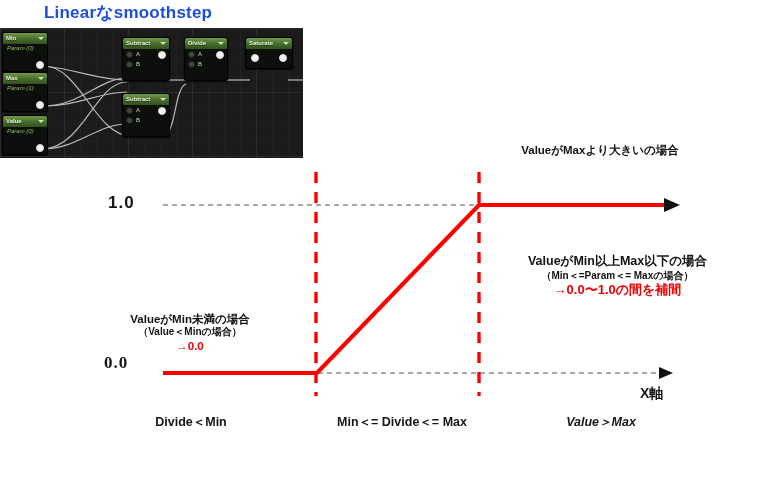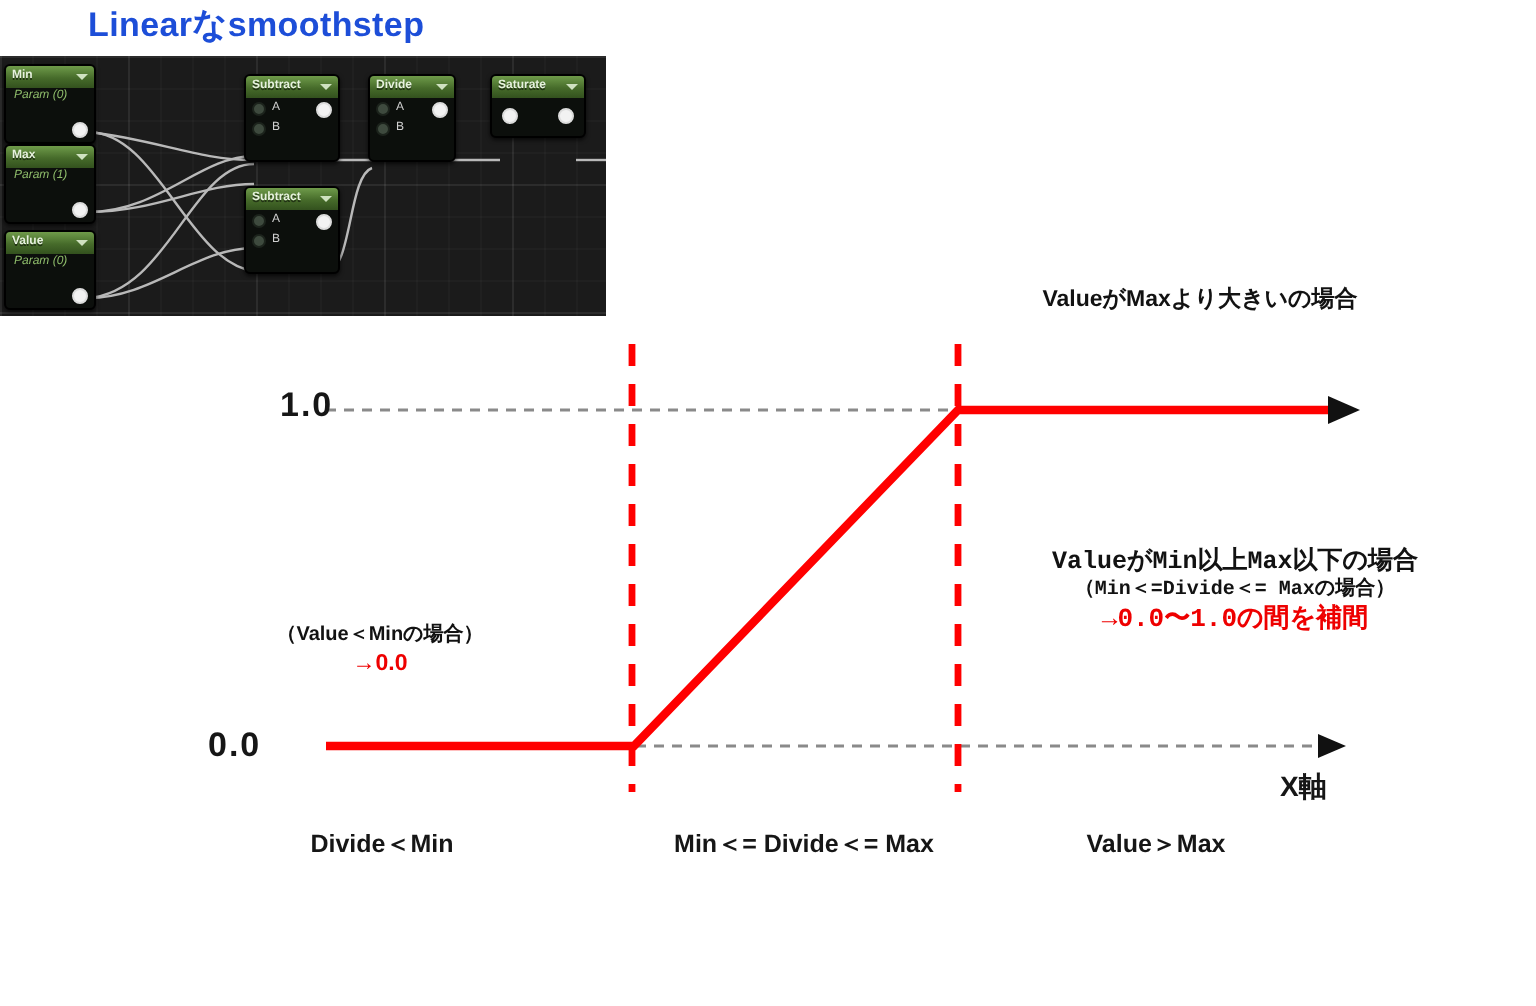--- a/index.html
+++ b/index.html
@@ -125,22 +125,22 @@
     pointer-events: none;
   }
 
   .axis-tick-label {
     position: absolute;
     font-size: 17px;
     font-weight: bold;
     color: #161616;
     letter-spacing: 1px;
   }
-  #label-one  { left: 108px; top: 193px; margin-left: 32px; }
-  #label-zero { left: 104px; top: 363px; }
+  #label-one  { left: 108px; top: 193px; }
+  #label-zero { left: 104px; top: 353px; font-family: Liberation Serif, serif; }
 
   #label-xaxis {
     position: absolute;
     left: 640px;
     top: 385px;
     font-size: 14px;
     font-weight: bold;
     color: #161616;
     white-space: nowrap;
   }
@@ -153,37 +153,37 @@
     line-height: 1.25;
     white-space: nowrap;
   }
   .annot .l1 { font-size: 11.5px; font-weight: bold; }
   .annot .l2 { font-size: 10px; font-weight: bold; }
   .annot .l3 { font-size: 11.5px; font-weight: bold; color: #ee0000; }
   .annot .l4 { font-size: 9.5px; font-weight: bold; color: #222; }
 
   #annot-left      { left: 92px;  top: 312px; width: 196px; }
   #annot-right-top { left: 494px; top: 143px; width: 212px; }
-  #annot-right-mid { left: 490px; top: 274px; width: 255px; font-family: Liberation Mono, monospace; }
+  #annot-right-mid { left: 490px; top: 254px; width: 255px; }
   #annot-right-mid .l1 { font-size: 12.5px; }
   #annot-right-mid .l3 { font-size: 13px; }
 
   
   .region-label {
     position: absolute;
     top: 414px;
     font-size: 12.5px;
     font-weight: bold;
     color: #161616;
     white-space: nowrap;
     text-align: center;
   }
   #region-left   { left: 143px; width: 96px; }
   #region-mid    { left: 322px; width: 160px; }
-  #region-right  { left: 530px; width: 96px; }
+  #region-right  { left: 553px; width: 96px; font-style: italic; }
 </style>
 </head>
 <body>
 
 <div id="slide-title">Linearなsmoothstep</div>
 
 <div id="node-graph">
 
   <svg id="wire-layer" viewBox="0 0 303 130" preserveAspectRatio="none">
 
@@ -323,29 +323,30 @@
   <polyline points="163,373 317,373 479,205 668,205" fill="none" stroke="#ff0000" stroke-width="4.2" stroke-linejoin="miter" stroke-linecap="butt"></polyline>
 
   <polygon points="664,198 680,205 664,212" fill="#111111"></polygon>
 </svg>
 
 <div class="axis-tick-label" id="label-one">1.0</div>
 <div class="axis-tick-label" id="label-zero">0.0</div>
 <div id="label-xaxis">X軸</div>
 
 <div class="annot" id="annot-left">
+  <div class="l1">ValueがMin未満の場合</div>
   <div class="l2">（Value＜Minの場合）</div>
   <div class="l3">→0.0</div>
 </div>
 
 <div class="annot" id="annot-right-top">
   <div class="l1">ValueがMaxより大きいの場合</div>
 </div>
 
 <div class="annot" id="annot-right-mid">
   <div class="l1">ValueがMin以上Max以下の場合</div>
-  <div class="l2">（Min＜=Divide＜= Maxの場合）</div>
+  <div class="l2">（Min＜=Param＜= Maxの場合）</div>
   <div class="l3">→0.0〜1.0の間を補間</div>
 </div>
 
 <div class="region-label" id="region-left">Divide＜Min</div>
 <div class="region-label" id="region-mid">Min＜= Divide＜= Max</div>
 <div class="region-label" id="region-right">Value＞Max</div>
 
 </body></html>

